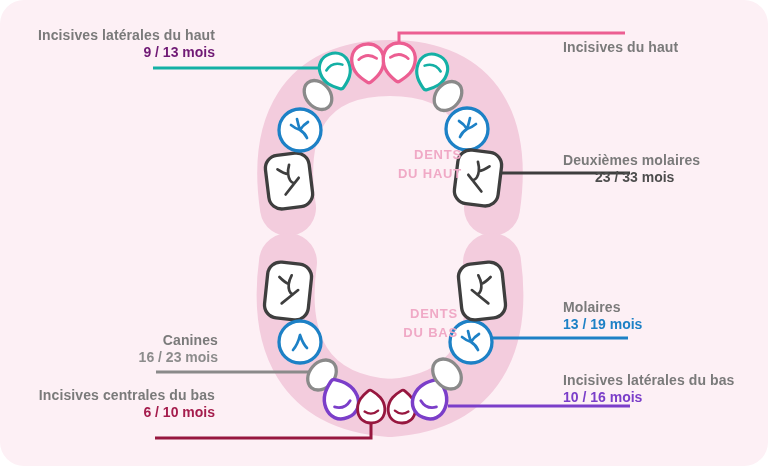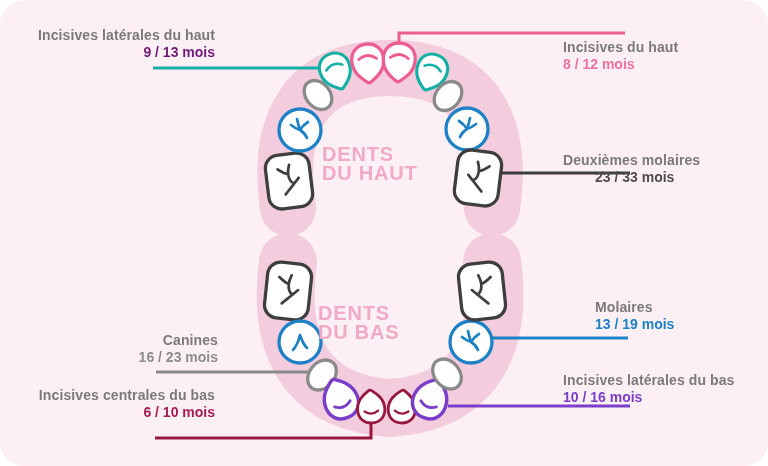--- a/index.html
+++ b/index.html
@@ -9,26 +9,26 @@
   .diagram-svg{position:absolute;left:0;top:0;}
   .tooth-shape{fill:#ffffff;stroke-width:3.3;stroke-linejoin:round;}
   .tooth-mark{fill:none;stroke-width:2.7;stroke-linecap:round;stroke-linejoin:round;}
   .leader{fill:none;stroke-width:3;}
   .label{position:absolute;font-size:14px;line-height:16px;font-weight:bold;}
   .label-title{color:#7a7a7a;letter-spacing:.1px;}
   .label-value{margin-top:1px;}
   .lbl-upper-lateral{top:27px;right:553px;text-align:right;}
   .lbl-upper-central{top:39px;left:563px;}
   .lbl-second-molars{top:152px;left:563px;}
-  .lbl-molars{top:299px;left:563px;margin-left:32px;}
+  .lbl-molars{top:299px;left:563px;}
   .lbl-lower-lateral{top:372px;left:563px;}
   .lbl-canines{top:332px;right:550px;text-align:right;}
   .lbl-lower-central{top:387px;right:553px;text-align:right;}
-  .arch-title{position:absolute;font-size:20px;font-weight:bold;letter-spacing:.8px;
-              line-height:19px;text-align:left;white-space:pre-line;}
+  .arch-title{position:absolute;font-size:13px;font-weight:bold;letter-spacing:.8px;
+              line-height:19px;text-align:right;white-space:pre-line;}
   .arch-title-upper{top:145px;left:322px;width:140px;}
   .arch-title-lower{top:304px;left:318px;width:140px;}
 </style>
 </head>
 <body>
 
 <div class="stage">
   <div class="card" style="background-color: rgb(253, 240, 245);"></div>
 
   <svg class="diagram-svg" width="768" height="466" viewBox="0 0 768 466">
@@ -137,21 +137,20 @@
   <div class="arch-title arch-title-lower" style="color: rgb(240, 169, 198);">DENTS
 DU BAS</div>
 
   <div class="label lbl-upper-lateral">
     <div class="label-title">Incisives latérales du haut</div>
     <div class="label-value" style="color: #701a75; text-align: right;">9 / 13 mois</div>
   </div>
 
   <div class="label lbl-upper-central">
     <div class="label-title">Incisives du haut</div>
-    <div class="label-value" style="color: rgb(240, 113, 159);">8 / 12 mois</div>
   </div>
 
   <div class="label lbl-second-molars">
     <div class="label-title">Deuxièmes molaires</div>
     <div class="label-value" style="color: rgb(77, 77, 77); margin-left: 32px;">23 / 33 mois</div>
   </div>
 
   <div class="label lbl-molars">
     <div class="label-title">Molaires</div>
     <div class="label-value" style="color: rgb(29, 129, 198);">13 / 19 mois</div>

